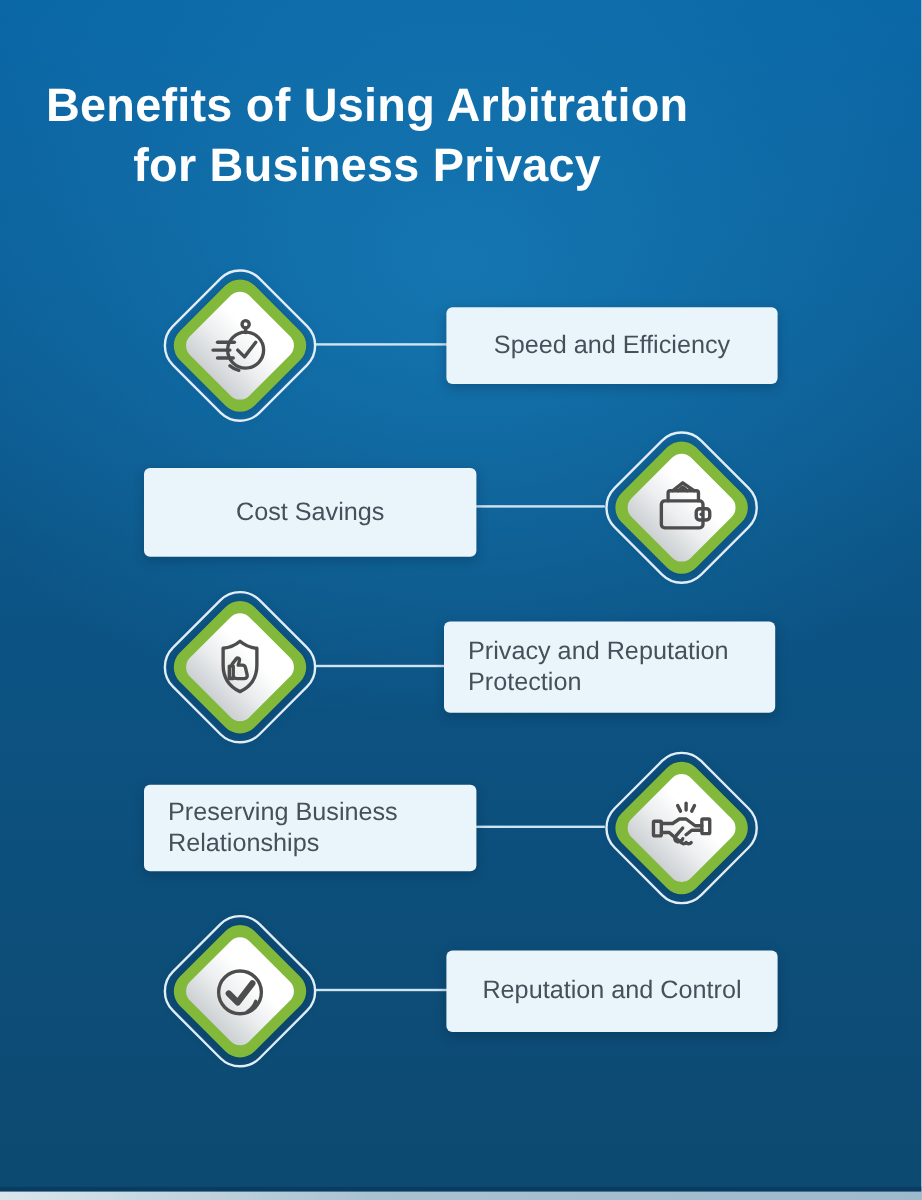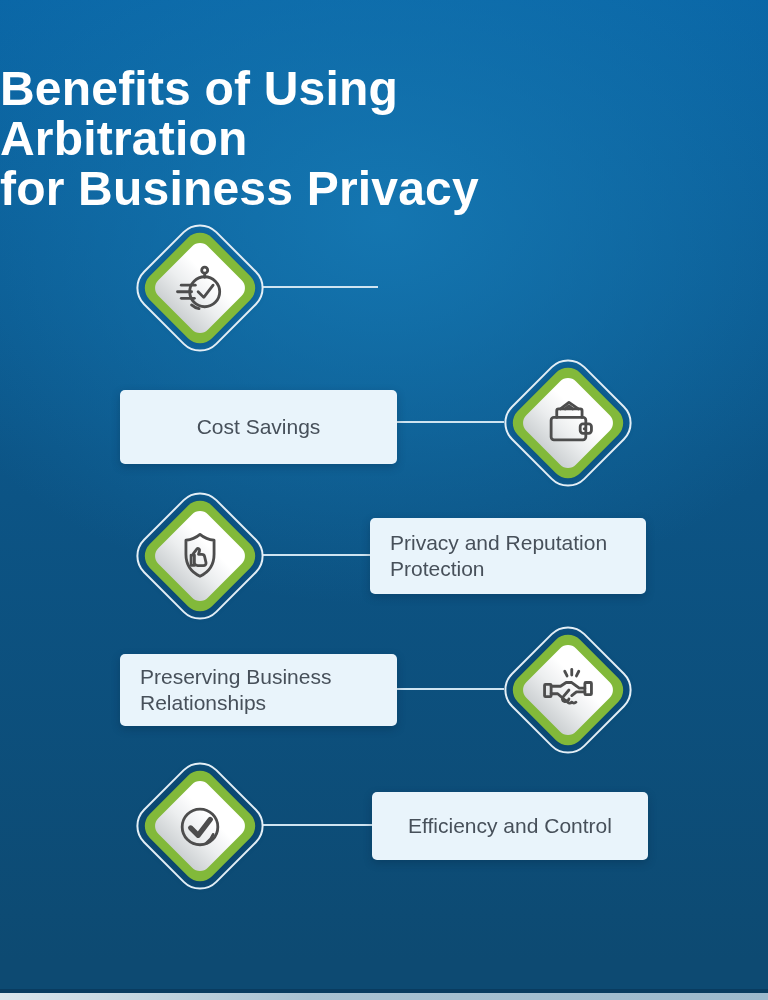--- a/index.html
+++ b/index.html
@@ -12,22 +12,22 @@
       radial-gradient(95% 55% at 50% 22%, rgba(22,122,181,0.85) 0%, rgba(22,122,181,0) 70%),
       linear-gradient(180deg, #0a66a6 0%, #0c5587 45%, #0d4a72 96%, #0d4a72 100%);
   }
 
   .edge-dark  { position:absolute; left:0; top:989px; width:768px; height:4px; background:#093c60; }
   .edge-light { position:absolute; left:0; top:993px; width:768px; height:7px;
                 background:linear-gradient(90deg,#dbe6ec 0%, #a9c2d2 40%, #9db9cc 100%); }
 
   .title {
     position:absolute; top:64px; left:0; width:612px;
-    color:#ffffff; font-weight:bold;
-    font-size:48px; line-height:50px; letter-spacing:0.2px;
+    text-align:center; color:#ffffff; font-weight:bold;
+    font-size:39px; line-height:50px; letter-spacing:0.2px;
   }
 
   
   .labelbox {
     position:absolute; background:#e9f4fb; border-radius:5px;
     display:flex; align-items:center; color:#47505a; font-size:21px;
     box-shadow:0 3px 9px rgba(3,32,58,0.28); line-height:26px;
   }
   .center { justify-content:center; text-align:center; padding:0 8px; }
   .leftalign { justify-content:flex-start; text-align:left; padding:0 16px 0 20px; }
@@ -96,20 +96,23 @@
             <path d="M37,16.5 v4"></path>
             <path d="M30,36 l6,6 l10,-13"></path>
             <path d="M12,29 h15"></path>
               <path d="M8,36 h15"></path>
               <path d="M12,43 h14"></path>
             <path d="M23,50 a16.5,16.5 0 0 0 8,4"></path>
           </svg>
         </div>
       </div>
     </div>
+  </div>
+  <div class="labelbox b1 center">
+    <span>Speed and Efficiency</span>
   </div>
 
   <div class="connector c2"></div>
   <div class="diamond d2">
     <div class="ring"></div>
     <div class="green">
       <div class="inner">
         <div class="iconbox">
           <svg viewBox="0 0 64 64">
             <path d="M20,26 v-7 a2,2 0 0 1 2,-2 h23 a2,2 0 0 1 2,2 v7"></path>
@@ -183,18 +186,18 @@
           <svg viewBox="0 0 64 64">
             <circle cx="32" cy="33" r="19"></circle>
             <path d="M22,34 l8,8 l13,-17" stroke-width="5.5"></path>
             <path d="M46,41 a19,19 0 0 1 -7,9"></path>
           </svg>
         </div>
       </div>
     </div>
   </div>
   <div class="labelbox b5 center">
-    <span>Efficiency and Control</span>
+    <span>Reputation and Control</span>
   </div>
 
   <div class="edge-dark"></div>
   <div class="edge-light"></div>
 </div>
 
 </body></html>

